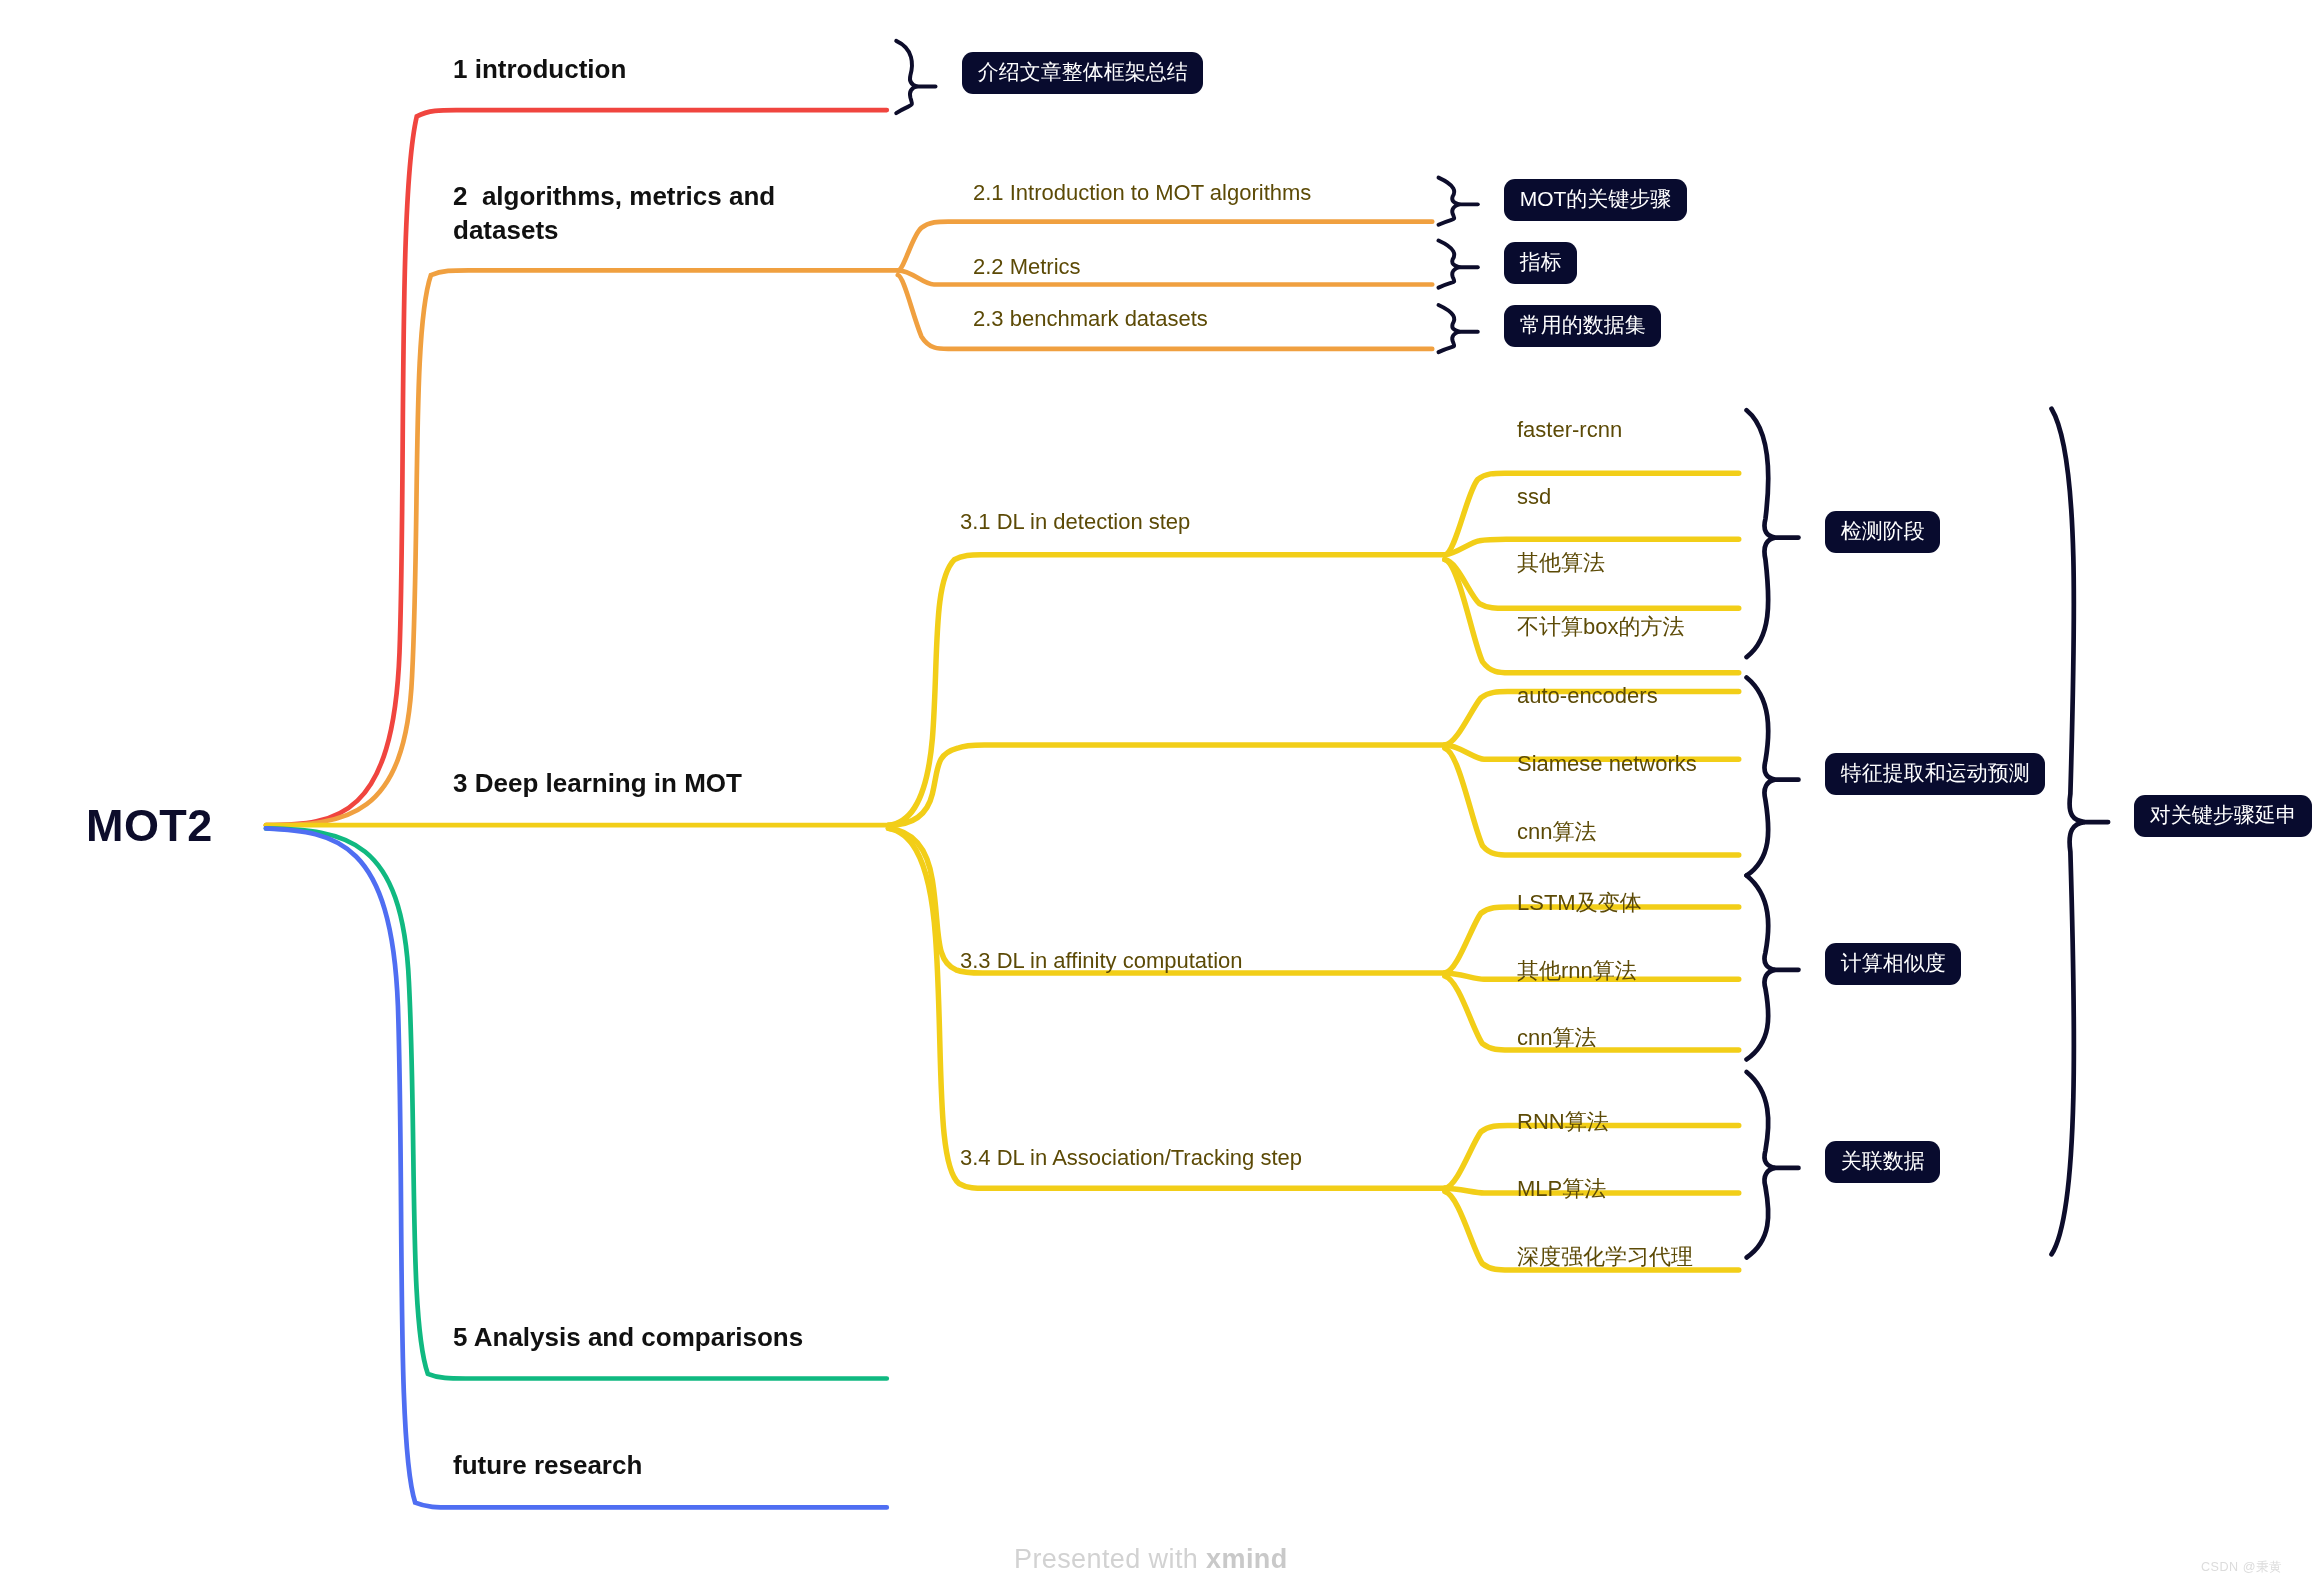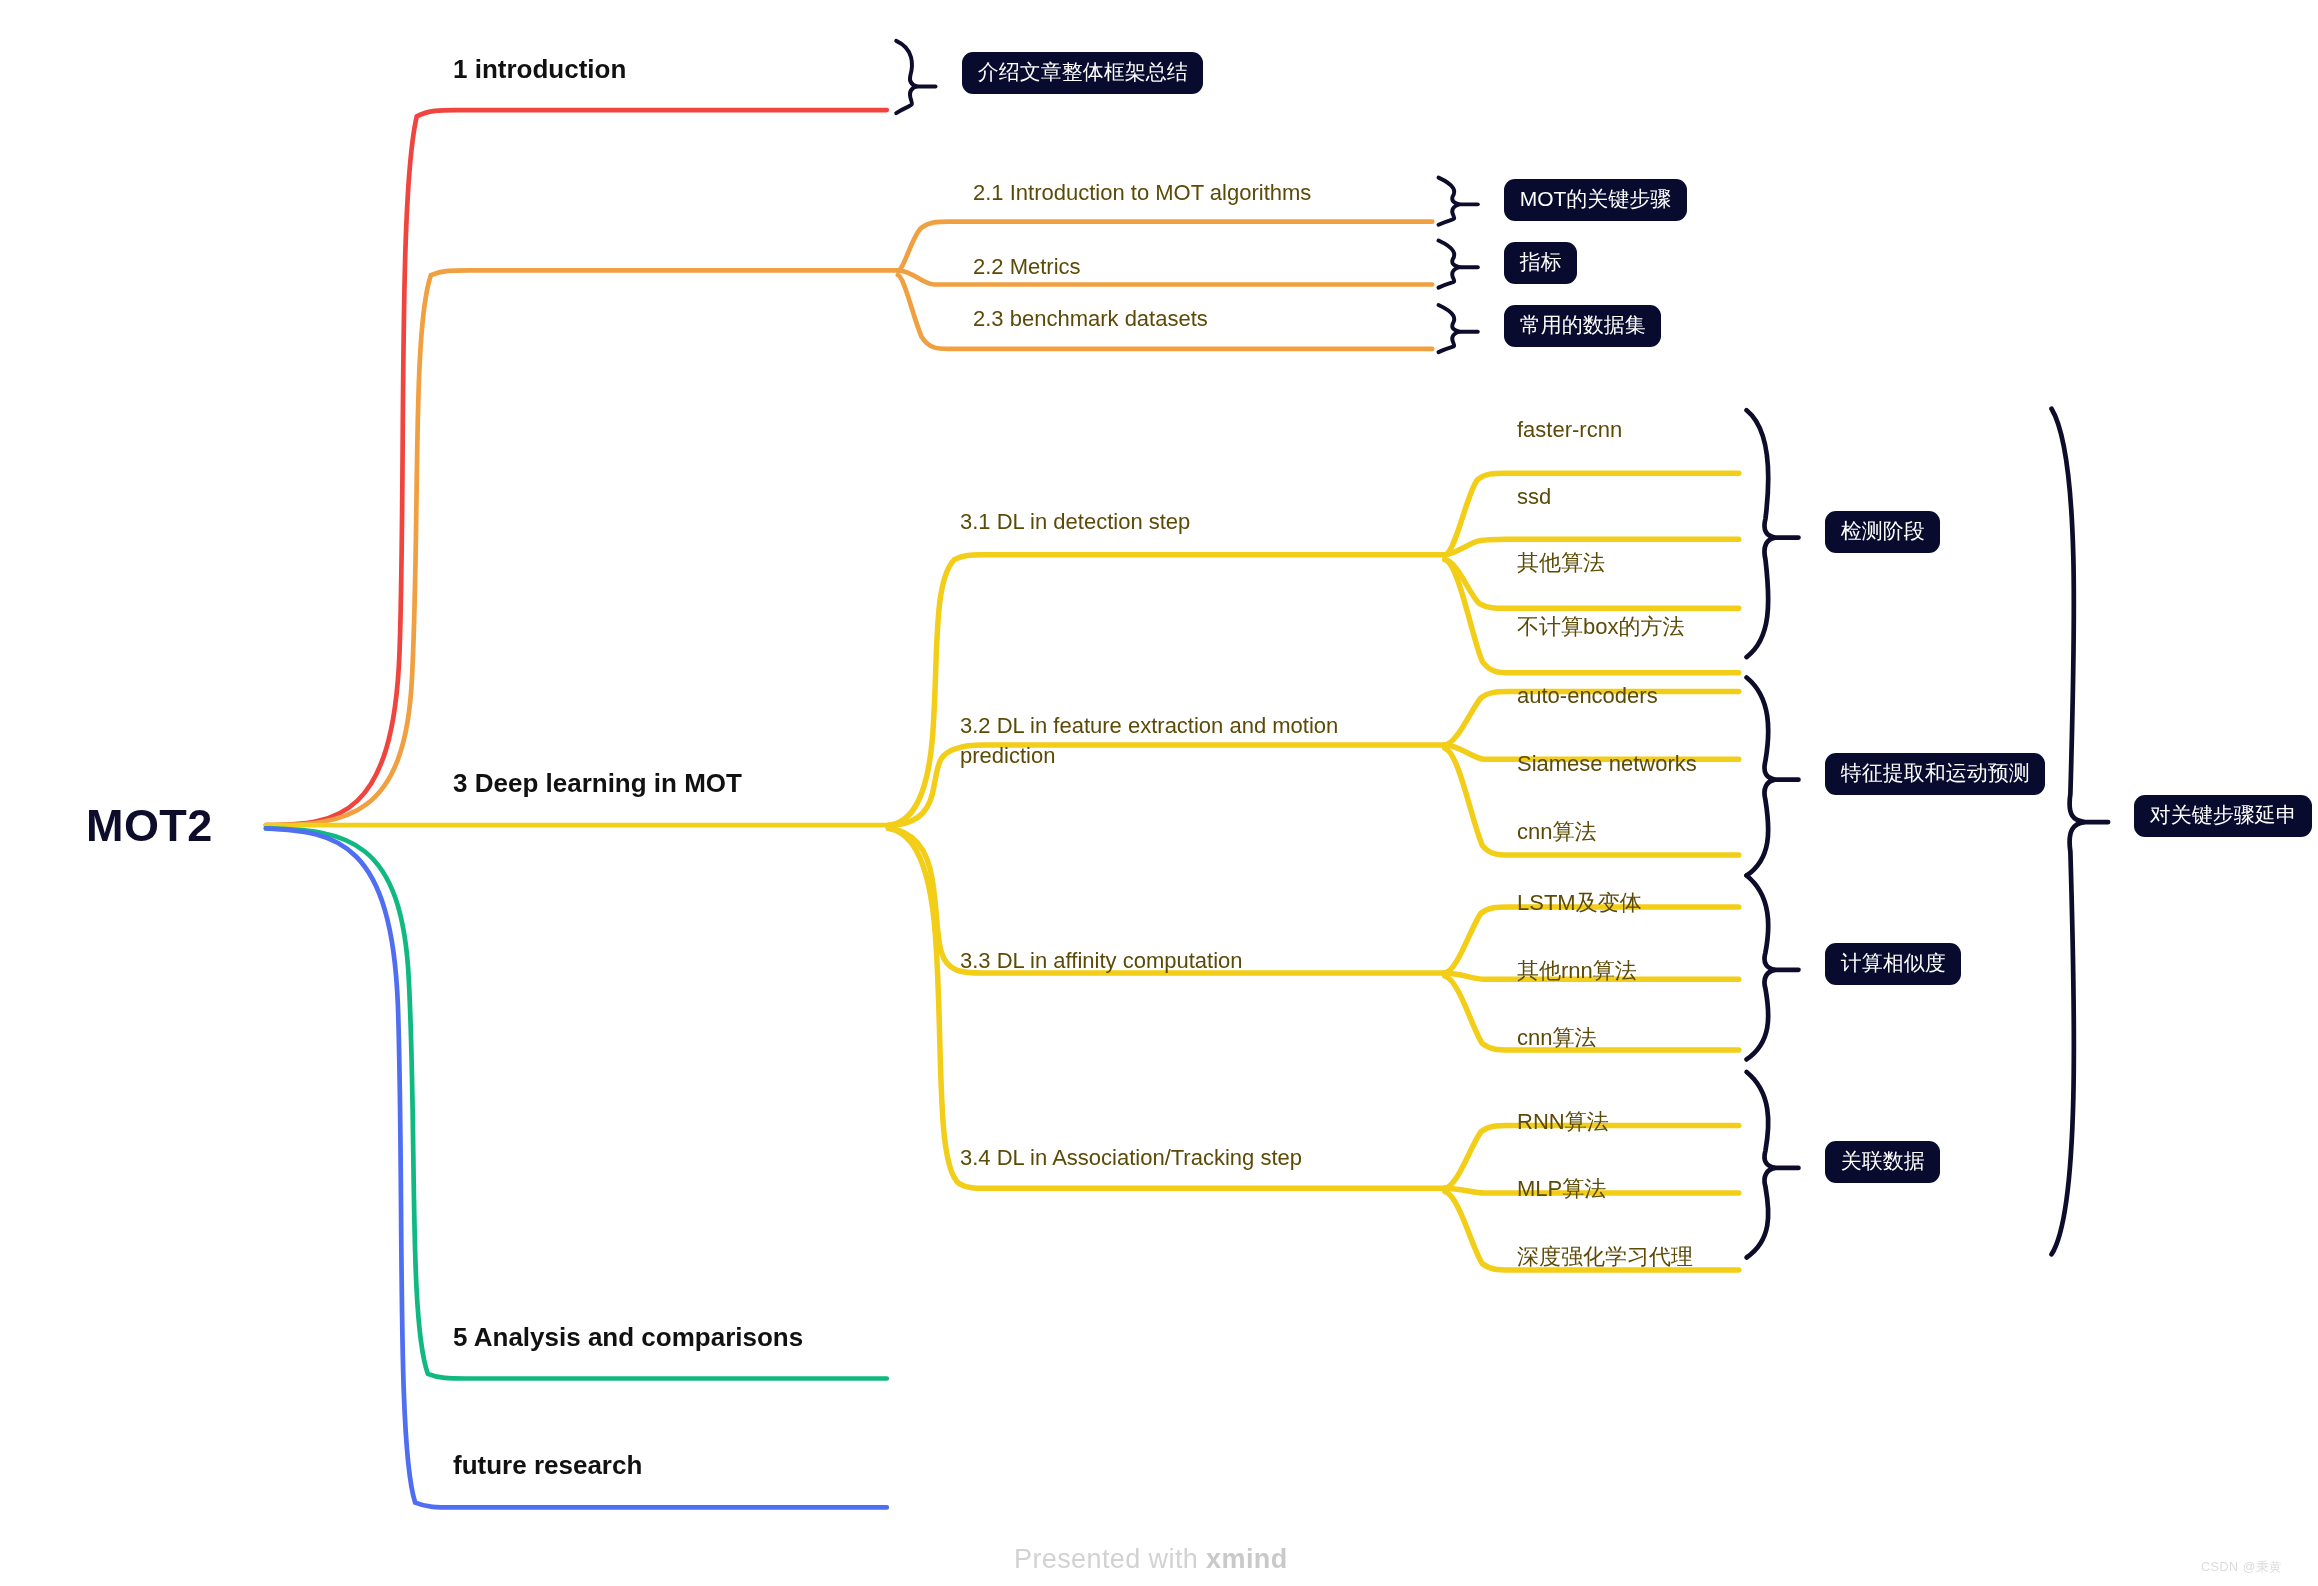--- a/index.html
+++ b/index.html
@@ -108,34 +108,34 @@
     <line x1="2258" y1="1486" x2="2288" y2="1486" stroke="#0d0d2b" stroke-width="6" stroke-linecap="round"></line>
 
     <path d="M2610,520 C2646,580 2640,800 2634,1010 C2630,1038 2638,1044 2652,1046 C2638,1048 2630,1056 2634,1084 C2640,1290 2646,1540 2610,1596" fill="none" stroke="#0d0d2b" stroke-width="6" stroke-linecap="round"></path>
     <line x1="2652" y1="1046" x2="2682" y2="1046" stroke="#0d0d2b" stroke-width="6" stroke-linecap="round"></line>
   </svg>
 
   <div class="node root-label" style="left:86px;top:800px;">MOT2</div>
 
   <div class="node lvl1-label" style="left:453px;top:52px;">1 introduction</div>
 
+  <div class="node lvl1-label" style="left:453px;top:179px;">2  algorithms, metrics and
+datasets</div>
 
   <div class="node lvl1-label" style="left:453px;top:766px;">3 Deep learning in MOT</div>
 
   <div class="node lvl1-label" style="left:453px;top:1320px;">5 Analysis and comparisons</div>
 
   <div class="node lvl1-label" style="left:453px;top:1448px;">future research</div>
 
   <div class="node lvl2-label" style="left:973px;top:178px;">2.1 Introduction to MOT algorithms</div>
   <div class="node lvl2-label" style="left:973px;top:252px;">2.2 Metrics</div>
   <div class="node lvl2-label" style="left:973px;top:304px;">2.3 benchmark datasets</div>
 
   <div class="node lvl2-label" style="left:960px;top:507px;">3.1 DL in detection step</div>
-  <div class="node lvl2-label" style="left:960px;top:711px;">3.2 DL in feature extraction and motion
-prediction</div>
   <div class="node lvl2-label" style="left:960px;top:946px;">3.3 DL in affinity computation</div>
   <div class="node lvl2-label" style="left:960px;top:1143px;">3.4 DL in Association/Tracking step</div>
 
   <div class="node lvl3-label" style="left:1517px;top:415px;">faster-rcnn</div>
   <div class="node lvl3-label" style="left:1517px;top:482px;">ssd</div>
   <div class="node lvl3-label" style="left:1517px;top:548px;">其他算法</div>
   <div class="node lvl3-label" style="left:1517px;top:612px;">不计算box的方法</div>
 
   <div class="node lvl3-label" style="left:1517px;top:681px;">auto-encoders</div>
   <div class="node lvl3-label" style="left:1517px;top:749px;">Siamese networks</div>

